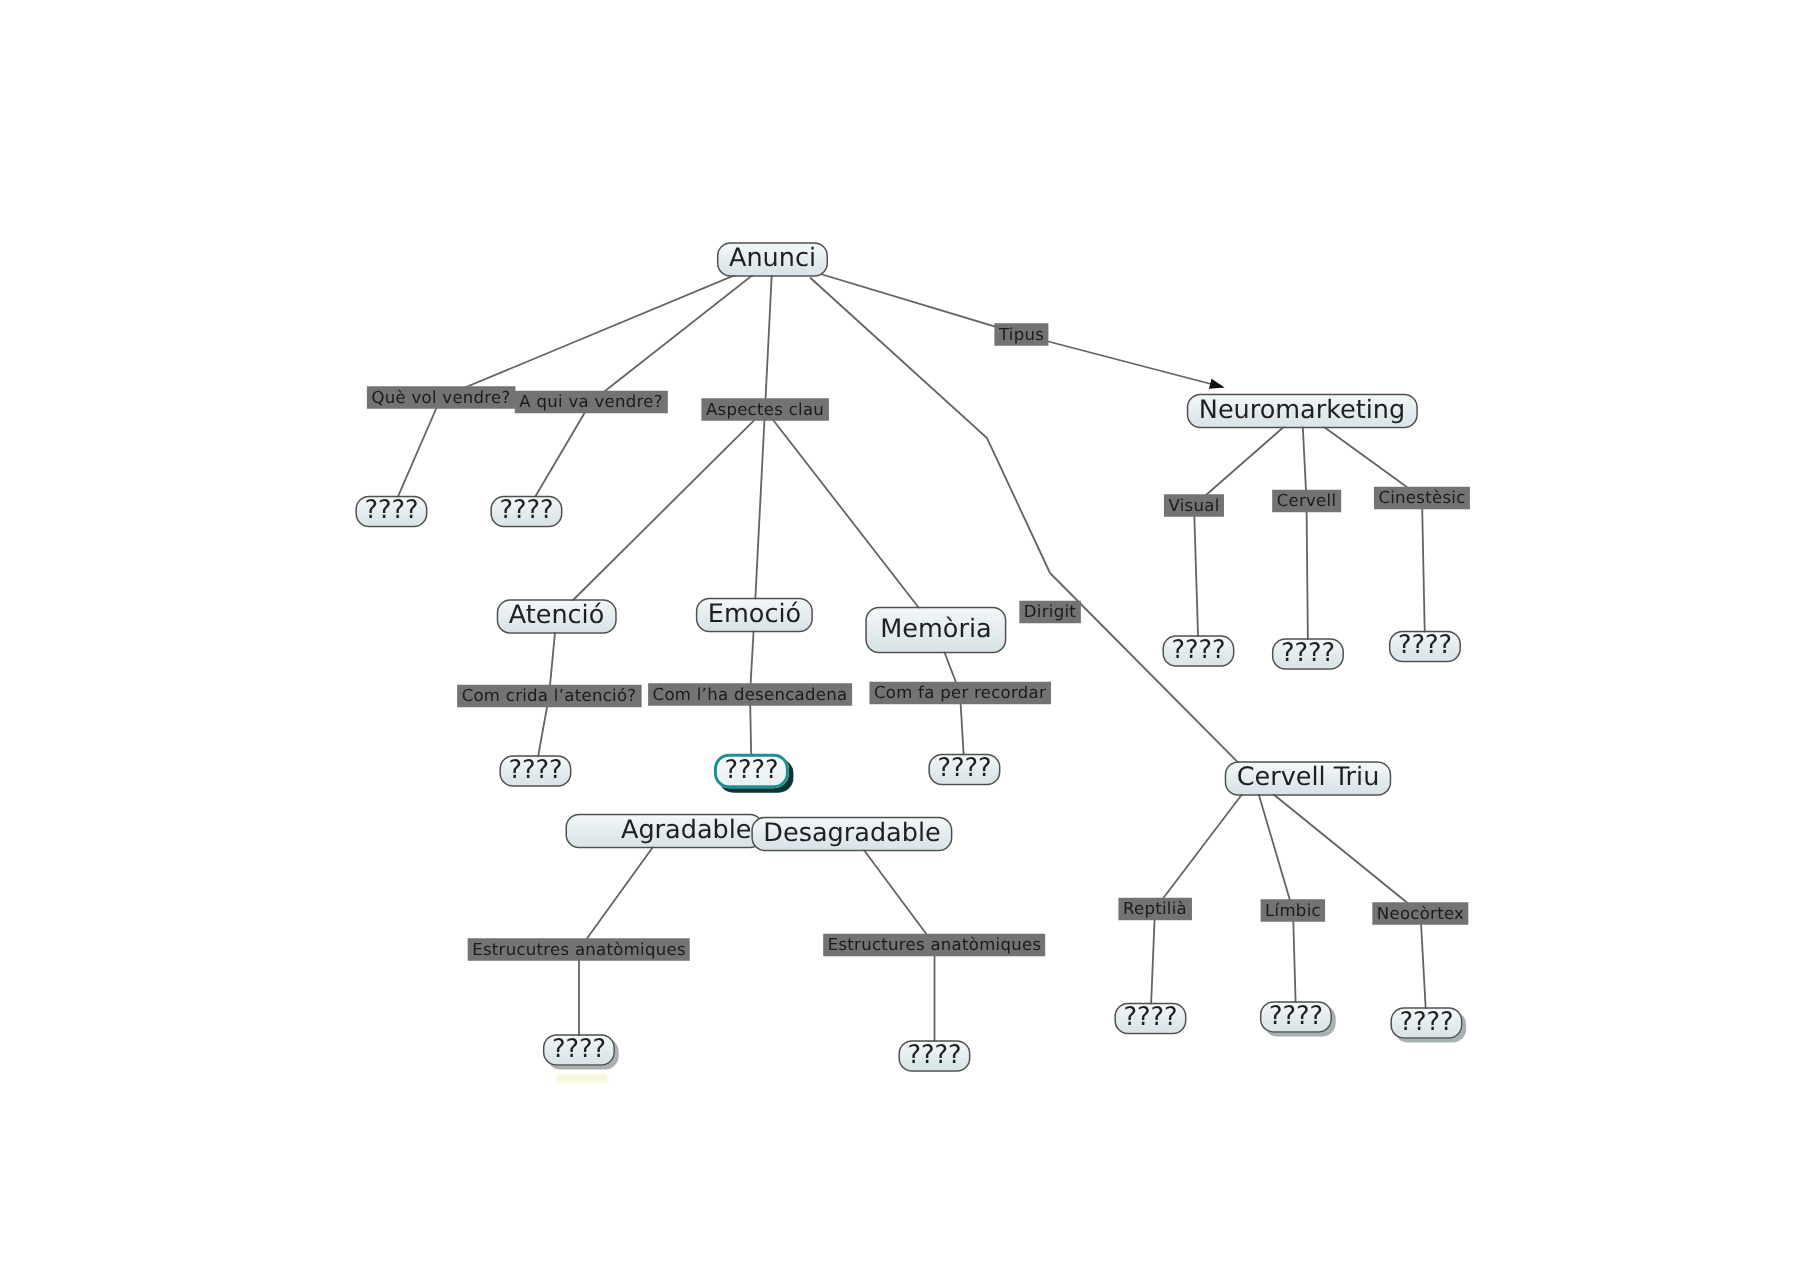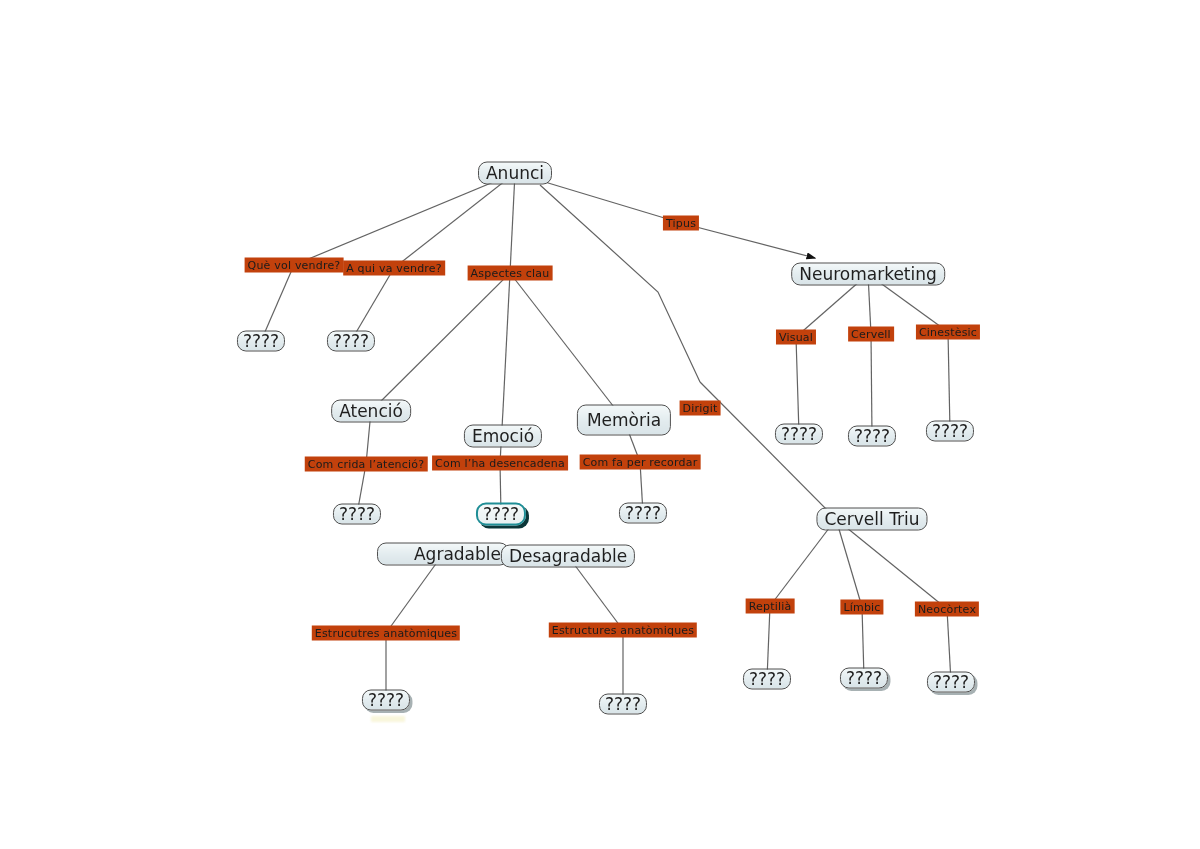--- a/index.html
+++ b/index.html
@@ -4,21 +4,21 @@
 <title>Concept Map</title>
 <style>
   html,body{margin:0;padding:0;background:#ffffff;}
   .canvas{
     position:relative;width:1200px;height:849px;background:#ffffff;overflow:hidden;
     font-family:"DejaVu Sans","Liberation Sans",sans-serif;
   }
   svg.edges{position:absolute;left:0;top:0;z-index:1;}
   .lp{
     position:absolute;transform:translate(-50%,-50%);
-    background:#c2410c;padding:1px 3px;font-size:11px;line-height:13px;
+    background:#737373;padding:1px 3px;font-size:11px;line-height:13px;
     color:#1b1b1b;white-space:nowrap;z-index:2;letter-spacing:0.2px;
   }
   .node{
     position:absolute;transform:translate(-50%,-50%);
     background:linear-gradient(180deg,#f3f8f9 0%,#e2ebee 55%,#d9e4e8 100%);
     border:1.5px solid #4f4f4f;border-radius:9px;
     padding:4px 7px;font-size:17px;line-height:13px;color:#1f1f1f;
     white-space:nowrap;z-index:3;text-align:center;
   }
   .node.small{padding:3px 5px;}
@@ -96,21 +96,21 @@
       <div class="lp" style="left: 386px; top: 633px;">Estrucutres anatòmiques</div>
       <div class="lp" style="left: 623px; top: 630px;">Estructures anatòmiques</div>
       <div class="lp" style="left: 770px; top: 606px;">Reptilià</div>
       <div class="lp" style="left: 862px; top: 607px;">Límbic</div>
       <div class="lp" style="left: 947px; top: 609px;">Neocòrtex</div>
     </div>
   <div id="node-layer">
       <div class="node" style="left: 515px; top: 173px;">Anunci</div>
       <div class="node" style="left: 868px; top: 274px;">Neuromarketing</div>
       <div class="node" style="left: 371px; top: 411px;">Atenció</div>
-      <div class="node" style="left: 503px; top: 410px; margin-top: 26px;">Emoció</div>
+      <div class="node" style="left: 503px; top: 410px;">Emoció</div>
       <div class="node tall" style="left: 624px; top: 420px;">Memòria</div>
       <div class="node" style="left: 443px; top: 554px; padding-left: 36px;">Agradable</div>
       <div class="node" style="left: 568px; top: 556px;">Desagradable</div>
       <div class="node" style="left: 836px; top: 519px; margin-left: 36px;">Cervell Triu</div>
       <div class="node small" style="left: 261px; top: 341px;">????</div>
       <div class="node small" style="left: 351px; top: 341px;">????</div>
       <div class="node small" style="left: 357px; top: 514px;">????</div>
       <div class="node small selected" style="left: 501px; top: 514px;">????</div>
       <div class="node small" style="left: 643px; top: 513px;">????</div>
       <div class="node small shadow" style="left: 386px; top: 700px;">????</div>

